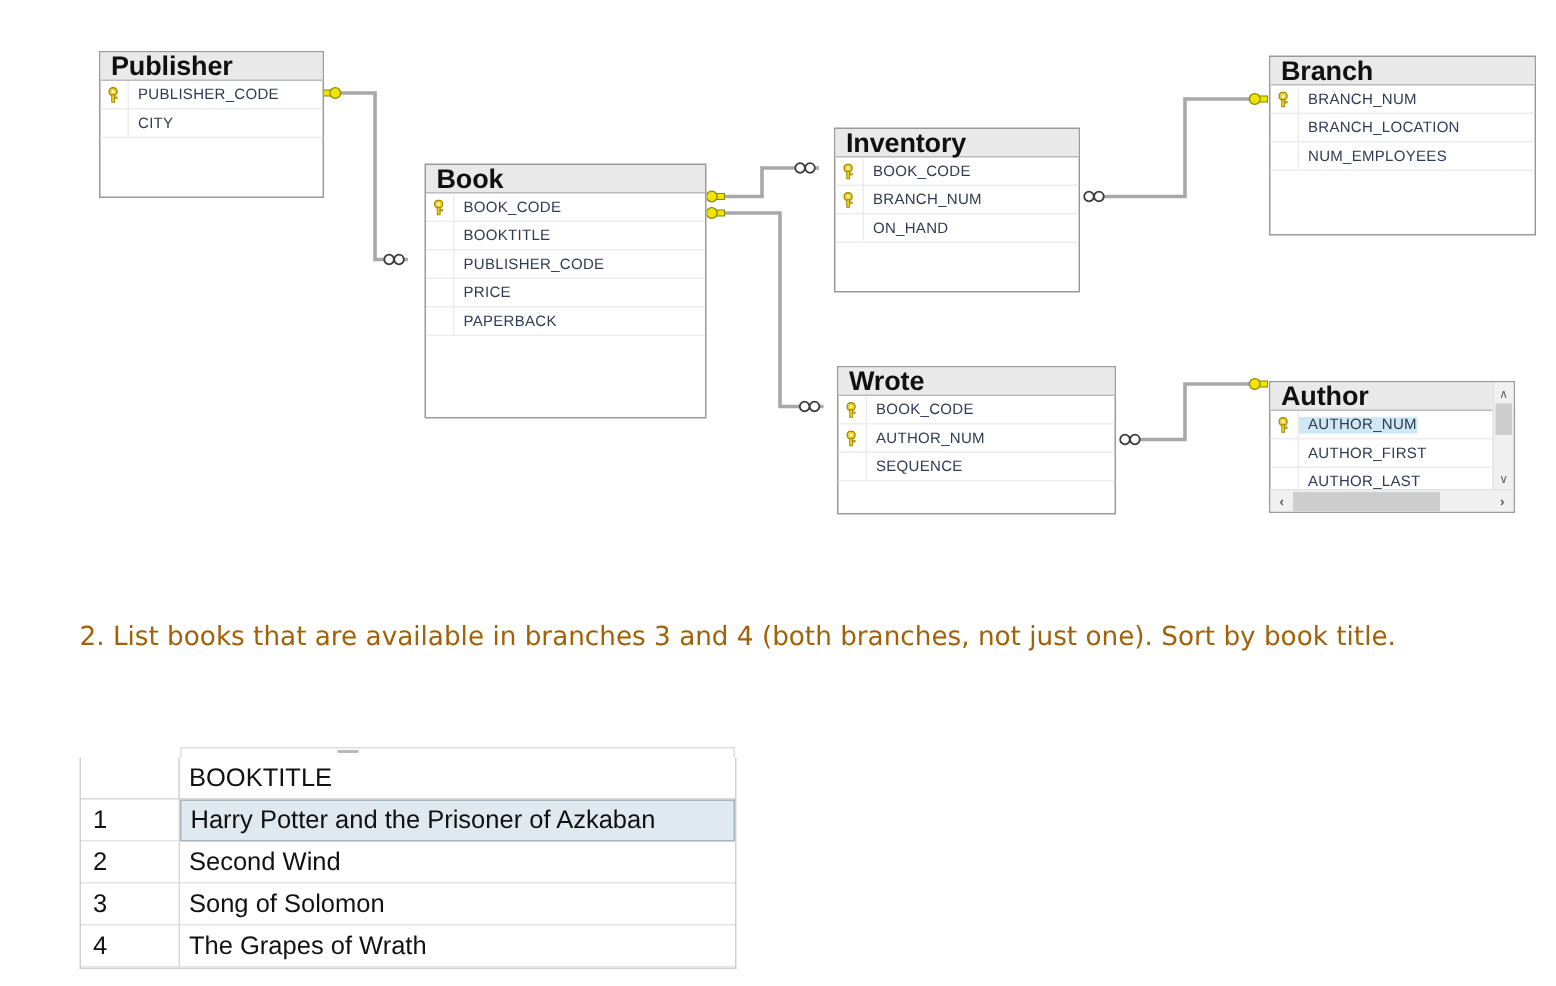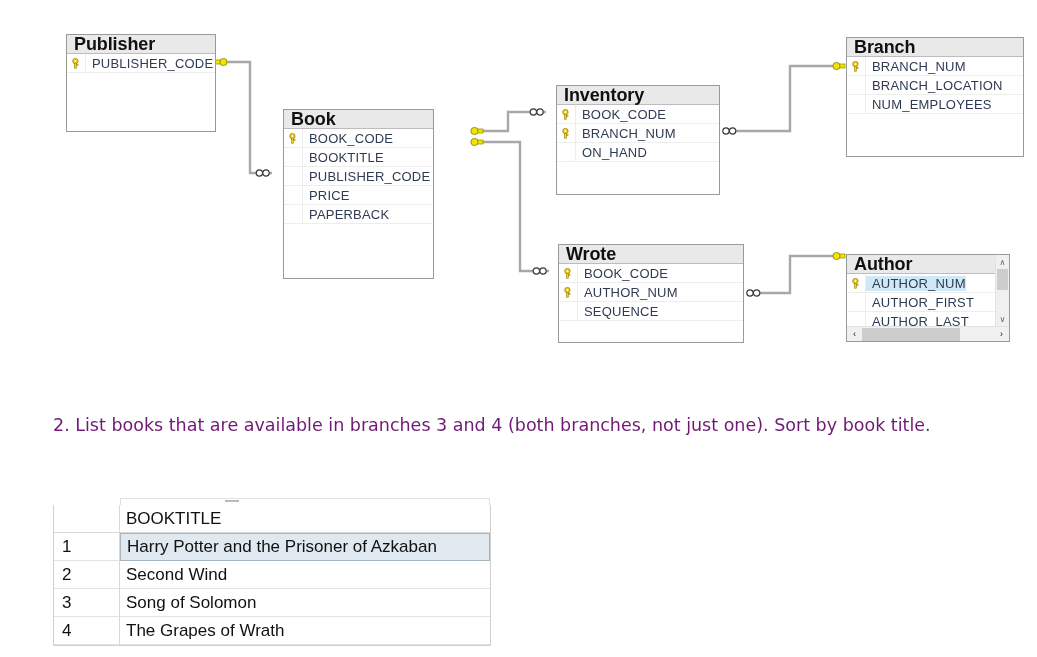--- a/index.html
+++ b/index.html
@@ -63,21 +63,21 @@
     width: 19px;
     min-width: 19px;
     height: 19px;
     display: flex;
     align-items: center;
     justify-content: center;
     border-right: 1px solid #ededed;
     box-sizing: border-box;
   }
   .field-name {
-    font-size: 13px;
+    font-size: 10px;
     color: #2f3b52;
     padding-left: 6px;
     letter-spacing: 0.2px;
     white-space: nowrap;
   }
   .field-name.selected {
     background: #cfe8f5;
   }
   .key-icon { display:block; }
 
@@ -134,21 +134,21 @@
   .hscroll .track { flex: 1 1 auto; }
 
   
   #question {
     position: absolute;
     left: 53px;
     top: 412px;
     width: 975px;
     font-size: 17.5px;
     line-height: 27px;
-    color: #701a75;
+    color: #a16207;
     font-family: "DejaVu Sans", sans-serif;
   }
 
   
   #result-grid {
     position: absolute;
     left: 53px;
     top: 505px;
     width: 438px;
     border: 1px solid #d0d0d0;
@@ -265,23 +265,27 @@
             <div class="field-key">
               <svg class="key-icon" width="10" height="11" viewBox="0 0 10 11">
                 <circle cx="4.4" cy="3.1" r="2.7" fill="#f0d020" stroke="#9a8200" stroke-width="0.8"></circle>
                 <circle cx="4.4" cy="3.1" r="0.9" fill="#ffffff"></circle>
                 <rect x="3.5" y="5.2" width="1.9" height="5" fill="#f0d020" stroke="#9a8200" stroke-width="0.6"></rect>
                 <rect x="5.3" y="6.6" width="1.8" height="1.1" fill="#f0d020" stroke="#9a8200" stroke-width="0.5"></rect>
               </svg>
             </div>
             <div class="field-name">PUBLISHER_CODE</div>
           </div>
-        </div>
-      </div>
-      <div class="entity" style="left: 283px; top: 109px; width: 151px; height: 170px;">
+          <div class="field-row">
+            <div class="field-key"></div>
+            <div class="field-name">CITY</div>
+          </div>
+        </div>
+      </div>
+      <div class="entity" style="left: 283px; top: 109px; width: 188px; height: 170px;">
         <div class="entity-header">Book</div>
         <div class="entity-body">
           <div class="field-row">
             <div class="field-key">
               <svg class="key-icon" width="10" height="11" viewBox="0 0 10 11">
                 <circle cx="4.4" cy="3.1" r="2.7" fill="#f0d020" stroke="#9a8200" stroke-width="0.8"></circle>
                 <circle cx="4.4" cy="3.1" r="0.9" fill="#ffffff"></circle>
                 <rect x="3.5" y="5.2" width="1.9" height="5" fill="#f0d020" stroke="#9a8200" stroke-width="0.6"></rect>
                 <rect x="5.3" y="6.6" width="1.8" height="1.1" fill="#f0d020" stroke="#9a8200" stroke-width="0.5"></rect>
               </svg>

